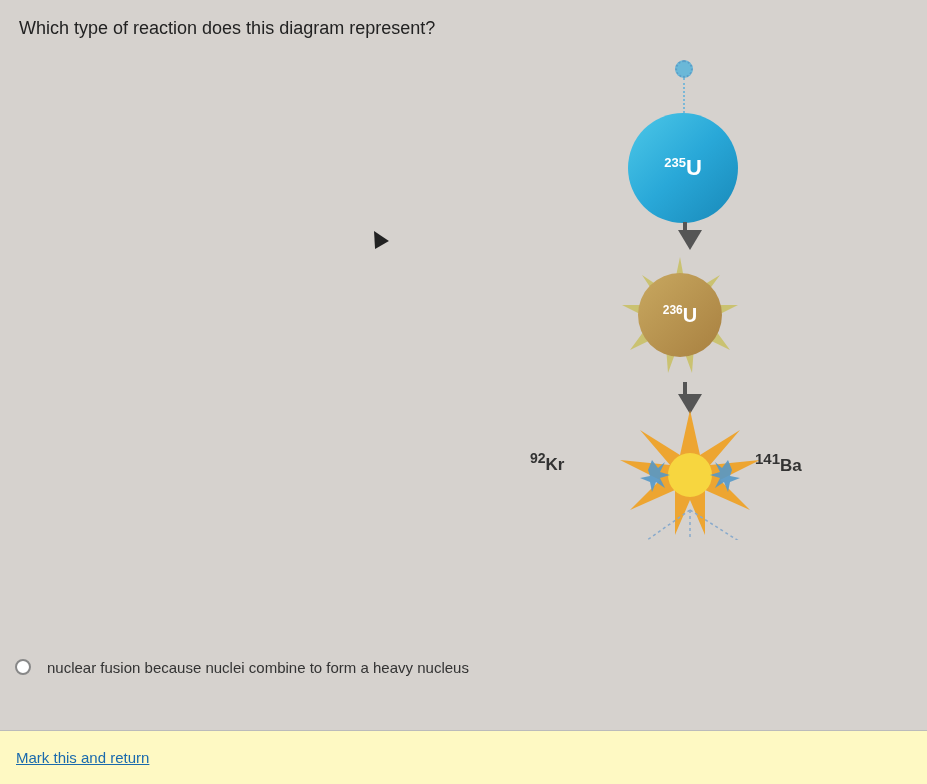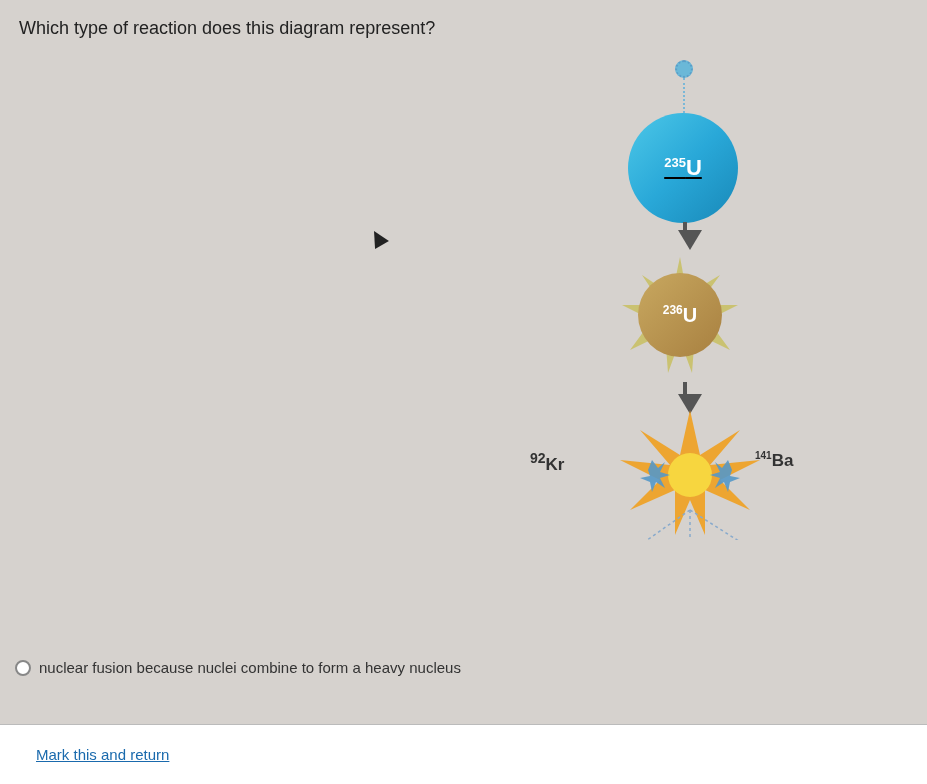--- a/index.html
+++ b/index.html
@@ -65,21 +65,20 @@
       position: absolute;
       top: 53px;
       left: 88px;
       width: 110px;
       height: 110px;
       border-radius: 50%;
       background: linear-gradient(135deg, #4dc8e8 0%, #29a8d8 50%, #1888b8 100%);
       display: flex;
       align-items: center;
       justify-content: center;
-      text-decoration: underline;
     }
 
     .u235-label {
       color: white;
       font-size: 22px;
       font-weight: bold;
     }
 
     .u235-label sup {
       font-size: 13px;
@@ -187,40 +186,39 @@
     .ba141-label {
       position: absolute;
       top: 390px;
       left: 215px;
       font-size: 17px;
       font-weight: bold;
       color: #333;
     }
 
     .ba141-label sup {
-      font-size: 10px;
+      font-size: 15px;
       margin-top: 34px;
     }
 
     
     .bottom-section {
       position: absolute;
       bottom: 60px;
       left: 0;
       right: 0;
       height: 60px;
     }
 
     .answer-option {
       position: absolute;
       bottom: 48px;
       left: 15px;
       display: flex;
-      align-items: center;
-      gap: 8px;
+      gap: 16px;
     }
 
     .radio-btn {
       width: 16px;
       height: 16px;
       border-radius: 50%;
       border: 2px solid #888;
       background: white;
       cursor: pointer;
       flex-shrink: 0;
@@ -231,27 +229,27 @@
       color: #333;
       text-decoration: line-through;
       text-decoration-color: transparent;
     }
 
     .bottom-bar {
       position: absolute;
       bottom: 0;
       left: 0;
       right: 0;
-      height: 60px;
-      background: #ffffff;
+      height: 54px;
+      background: #fef9c3;
       border-top: 1px solid #bbb;
       display: flex;
       align-items: center;
       justify-content: space-between;
-      padding: 0 36px;
+      padding: 0 16px;
     }
 
     .mark-return-link {
       color: #1a6aad;
       text-decoration: underline;
       font-size: 15px;
       cursor: pointer;
     }
 
     .save-exit-btn {

